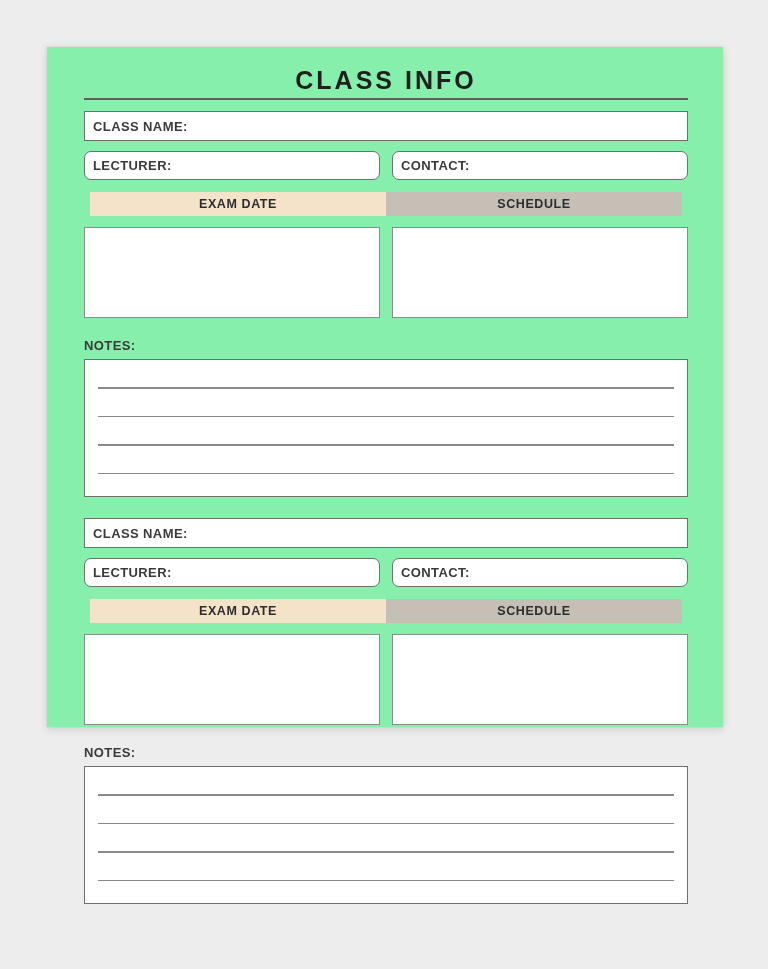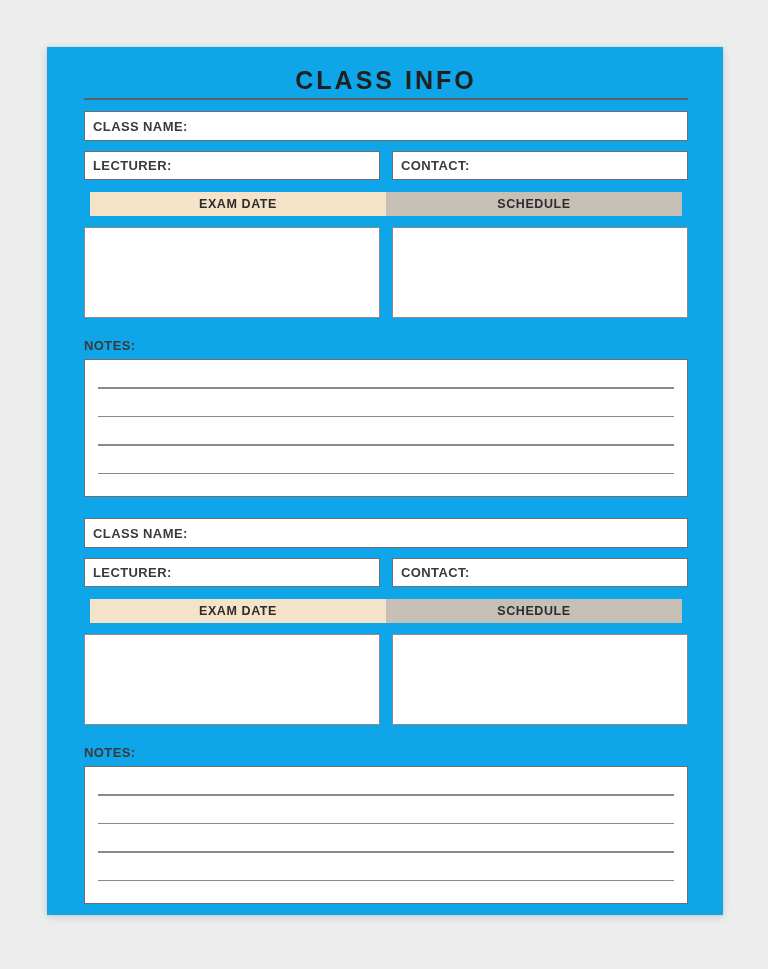--- a/index.html
+++ b/index.html
@@ -5,22 +5,22 @@
   * { box-sizing: border-box; margin: 0; padding: 0; }
   html, body {
     width: 768px; height: 969px;
     background: #ededed;
     font-family: "Liberation Sans", sans-serif;
     overflow: hidden;
   }
   .page {
     position: absolute;
     left: 47px; top: 47px;
-    width: 676px; height: 868px;
-    background: #0ea5e9;
+    width: 676px; height: 680px;
+    background: #86efac;
     box-shadow: 0 2px 8px rgba(0,0,0,0.14), 0 0 2px rgba(0,0,0,0.08);
   }
   .content {
     position: relative;
     height: 100%;
     padding: 0 35px 0 37px;
   }
   .title {
     margin-top: 18px;
     text-align: center;
@@ -44,21 +44,21 @@
   .field-box.full {
     margin-top: 11px;
     height: 30px;
     width: 100%;
   }
   .row {
     display: flex;
     justify-content: space-between;
   }
   .row-fields { margin-top: 10px; }
-  .row-fields .field-box { height: 29px; width: 296px; }
+  .row-fields .field-box { height: 29px; width: 296px; border-radius: 7px; }
   .field-label {
     padding-left: 8px;
     font-size: 13px;
     font-weight: bold;
     letter-spacing: 0.4px;
     color: #3a3a3a;
     text-align: right;
   }
   .row-headers { margin-top: 12px; justify-content: center; }
   .col-header {

